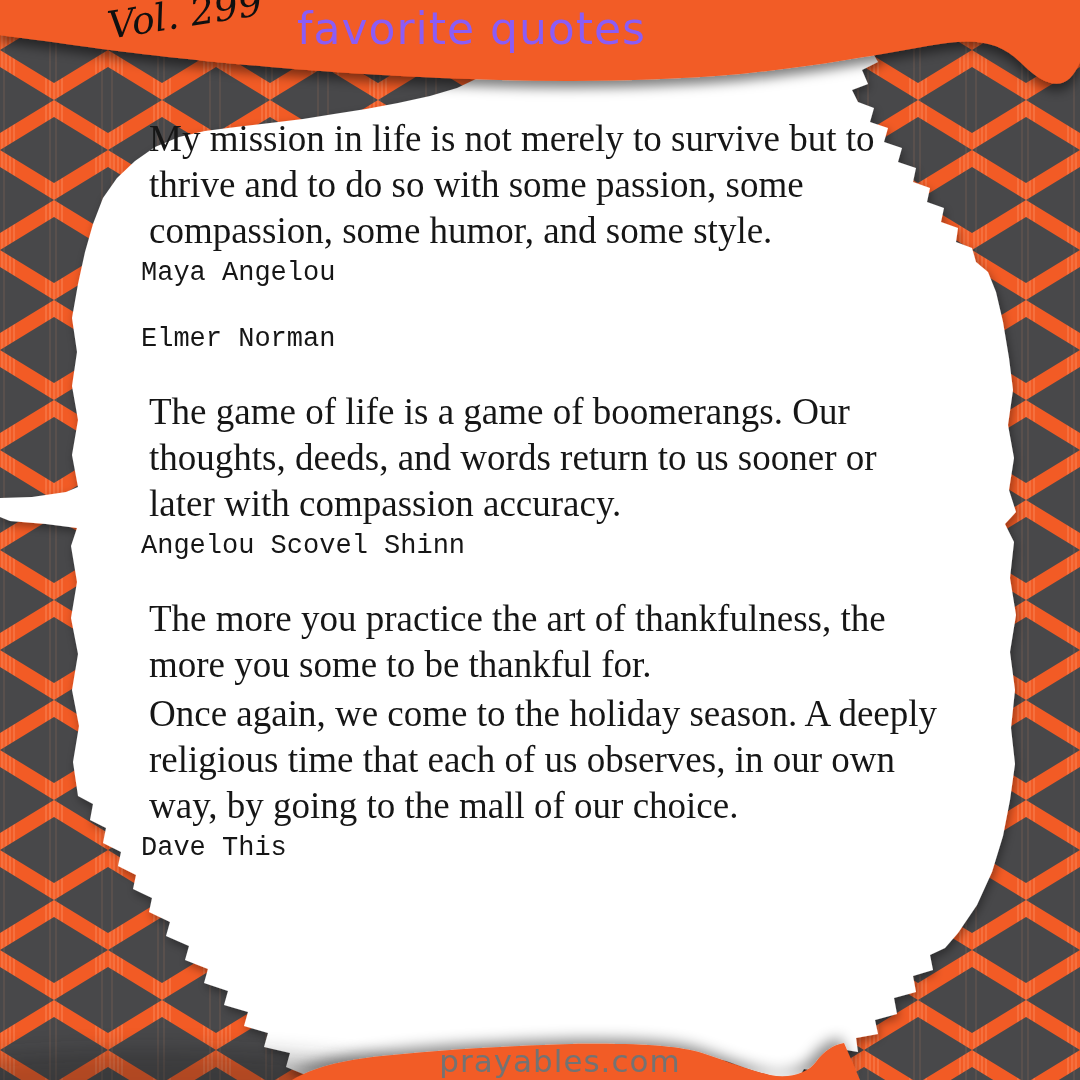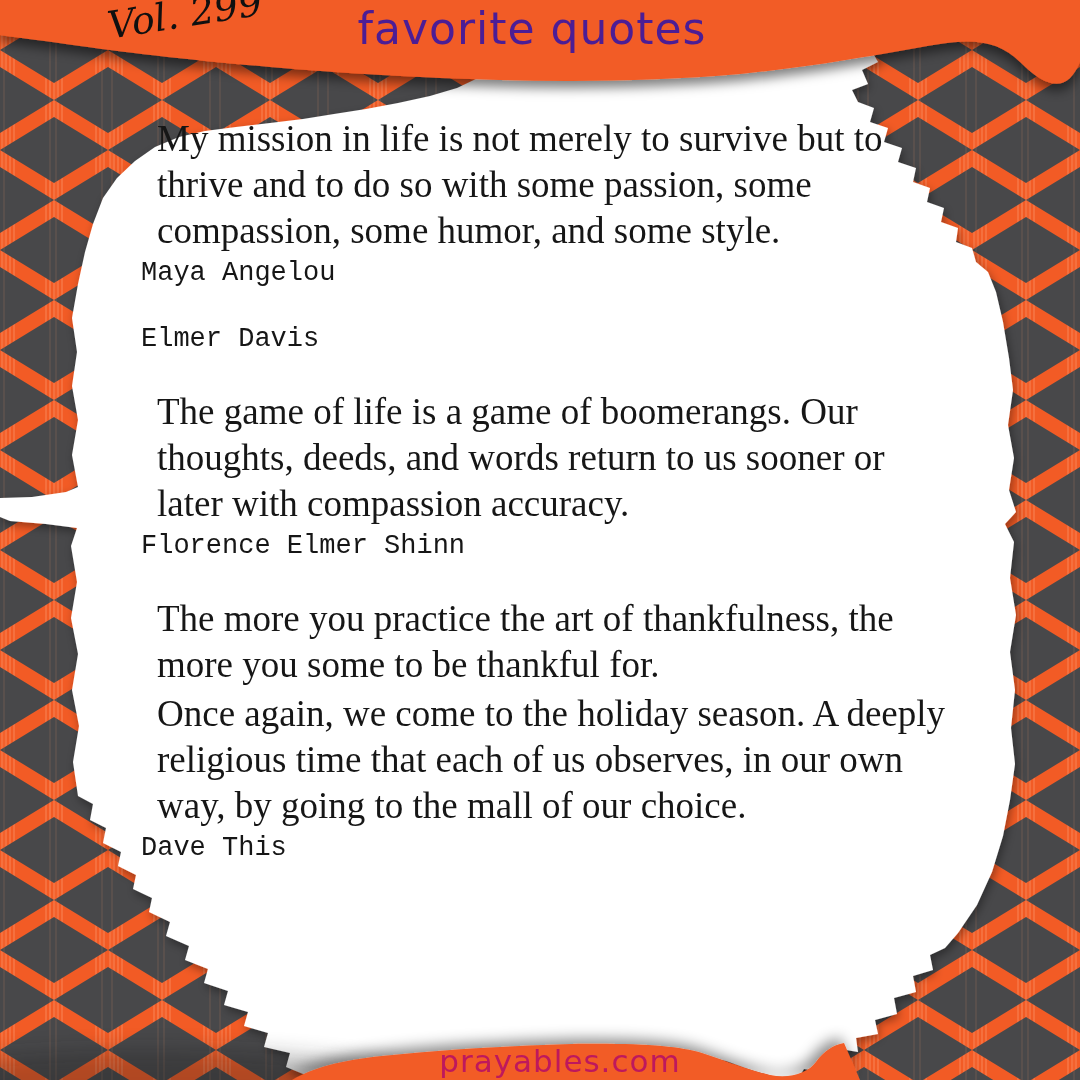--- a/index.html
+++ b/index.html
@@ -17,35 +17,35 @@
   .corner-shadow{fill:#1c1c1c;}
 
   .txt{position:absolute;color:var(--c-ink,#161616);}
   .vol{
     left:108px;top:4px;width:170px;
     font-family:"DejaVu Serif",serif;font-style:italic;font-size:38px;
     transform:rotate(-9deg);transform-origin:left center;
     color:#101010;white-space:nowrap;
   }
   .title{
-    left:297px;top:3px;width:470px;text-align:center;
+    left:297px;top:3px;width:470px;
     font-family:"DejaVu Sans","Liberation Sans",sans-serif;
-    font-size:44px;font-weight:500;letter-spacing:1px;color:#4c1d95;
+    font-size:44px;font-weight:500;letter-spacing:1px;color:#8b5cf6;
   }
   .site{
     left:380px;top:1043px;width:360px;text-align:center;
     font-family:"DejaVu Sans","Liberation Sans",sans-serif;
-    font-size:31px;font-weight:500;letter-spacing:1px;color:#be185d;
+    font-size:31px;font-weight:500;letter-spacing:1px;color:#737373;
   }
   .quotes{
     left:141px;top:116px;width:915px;position:absolute;
   }
   .quote-text{
     font-family:"Liberation Serif",serif;
-    font-size:37px;line-height:46px;margin:0 0 3px 16px;
+    font-size:37px;line-height:46px;margin:0 0 3px 8px;
     white-space:pre-line;color:var(--c-ink,#161616);
   }
   .quote-author{
     font-family:Liberation Mono, monospace;
     font-size:27px;line-height:33px;margin:0 0 33px 0;
     color:var(--c-ink,#161616);
   }
 </style>
 </head>
 <body>
@@ -147,28 +147,28 @@
   <div class="quotes">
 
     <div>
       <p class="quote-text">My mission in life is not merely to survive but to
 thrive and to do so with some passion, some
 compassion, some humor, and some style.</p>
       <p class="quote-author">Maya Angelou</p>
     </div>
 
     <div>
-      <p class="quote-author">Elmer Davis</p>
+      <p class="quote-author">Elmer Norman</p>
     </div>
 
     <div>
       <p class="quote-text">The game of life is a game of boomerangs. Our
 thoughts, deeds, and words return to us sooner or
 later with compassion accuracy.</p>
-      <p class="quote-author">Florence Elmer Shinn</p>
+      <p class="quote-author">Angelou Scovel Shinn</p>
     </div>
 
     <div>
       <p class="quote-text">The more you practice the art of thankfulness, the
 more you some to be thankful for.</p>
     </div>
 
     <div>
       <p class="quote-text">Once again, we come to the holiday season. A deeply
 religious time that each of us observes, in our own

